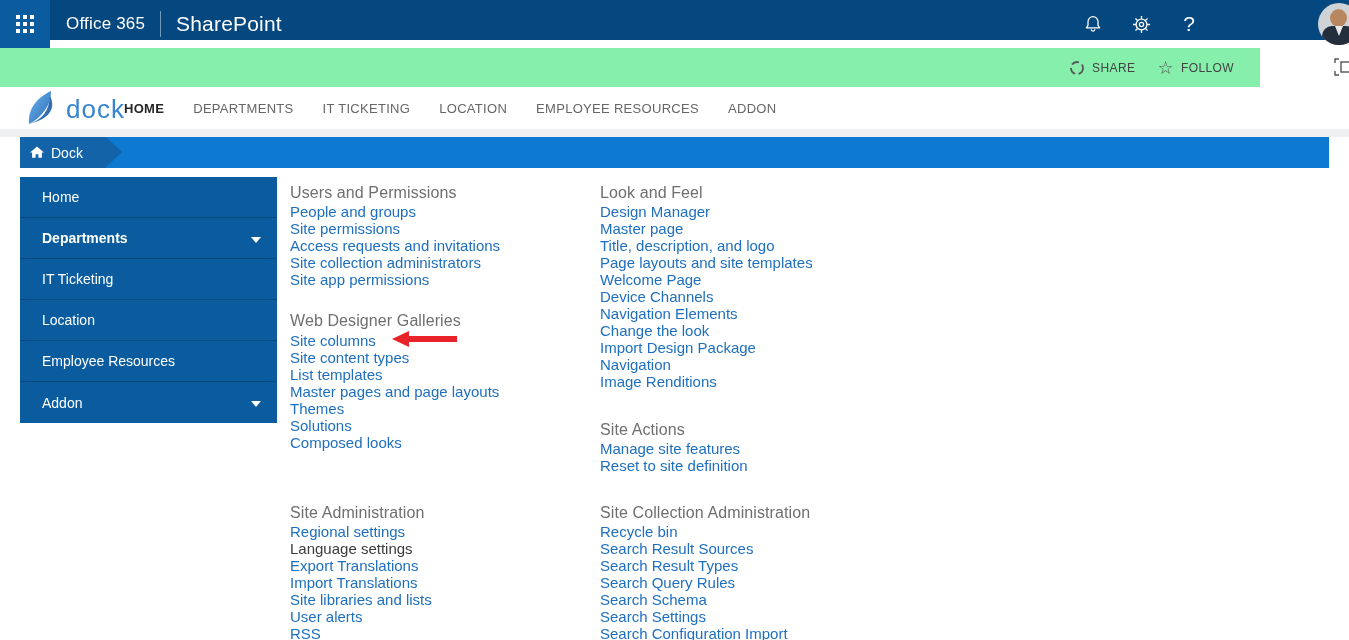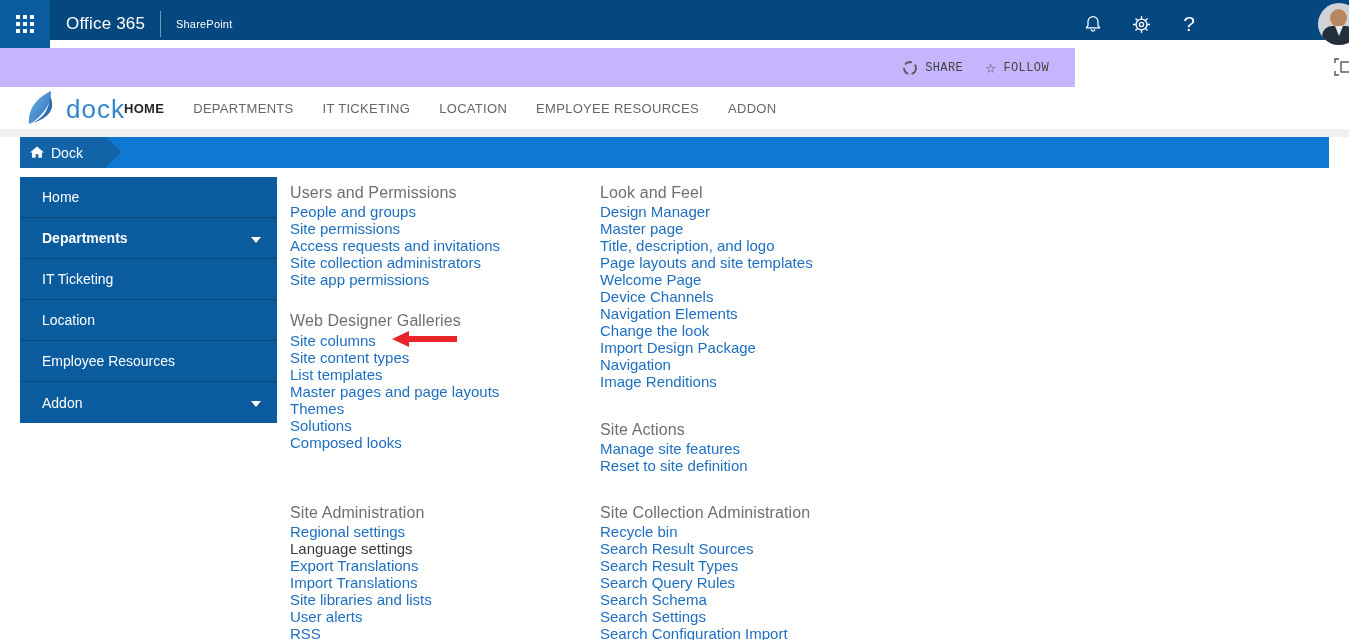--- a/index.html
+++ b/index.html
@@ -9,32 +9,32 @@
   
   .suite-bar { position:absolute; left:0; top:0; width:1349px; height:40px; background:#05477f; }
   .app-launcher { position:absolute; left:0; top:0; width:50px; height:48px; background:#0a5c9f;
                   display:flex; align-items:center; justify-content:center; cursor:pointer; }
   .waffle { display:grid; grid-template-columns:repeat(3,4px); grid-template-rows:repeat(3,4px); gap:3px; }
   .waffle i { width:4px; height:4px; background:#fff; }
   .suite-brand { position:absolute; left:66px; top:0; height:48px; display:flex; align-items:center;
                  color:#fff; font-size:17px; letter-spacing:.2px; }
   .suite-divider { position:absolute; left:160px; top:11px; width:1px; height:26px; background:rgba(255,255,255,.45); }
   .suite-product { position:absolute; left:176px; top:0; height:48px; display:flex; align-items:center;
-                   color:#fff; font-size:11px; letter-spacing:.2px; }
+                   color:#fff; font-size:21px; letter-spacing:.2px; }
   .suite-icons { position:absolute; right:0; top:0; height:48px; display:flex; align-items:center; }
   .suite-icon-btn { width:48px; height:48px; display:flex; align-items:center; justify-content:center; cursor:pointer; }
   .help-q { color:#fff; font-size:21px; font-weight:300; }
   .avatar { position:absolute; left:1318px; top:3px; width:42px; height:42px; border-radius:50%;
             background:#cfd3d6; overflow:hidden; cursor:pointer; }
   .avatar .head { position:absolute; left:12px; top:6px; width:17px; height:18px; border-radius:50%; background:#b9875f; }
   .avatar .body { position:absolute; left:4px; top:23px; width:34px; height:22px; border-radius:10px 10px 0 0; background:#242f3d; }
   .avatar .shirt { position:absolute; left:17px; top:23px; width:8px; height:10px; background:#e9e9e9; clip-path:polygon(0 0,100% 0,50% 100%); }
 
   
-  .ribbon { position:absolute; left:0; top:48px; width:1075px; height:39px; background:#c4b5fd;font-family:Liberation Mono, monospace; }
+  .ribbon { position:absolute; left:0; top:48px; width:1260px; height:39px; background:#86efac; }
   .social { position:absolute; right:26px; top:0; height:39px; display:flex; align-items:center; gap:22px; }
   .social-btn { display:flex; align-items:center; gap:7px; color:#444; font-size:12px; letter-spacing:.4px; cursor:pointer; }
   .star-glyph { font-size:18px; color:#555; line-height:1; }
   .focus-btn { position:absolute; left:1334px; top:10px; cursor:pointer; }
 
   
   .site-header { position:absolute; left:0; top:87px; width:1349px; height:42px; background:#fff; }
   .logo { position:absolute; left:20px; top:2px; display:flex; align-items:center; cursor:pointer; }
   .logo-text { color:#3585cf; font-size:26px; letter-spacing:1px; margin-left:6px; margin-top:2px; }
   .top-nav { position:absolute; left:124px; top:0; height:42px; display:flex; align-items:center; gap:29px; }

